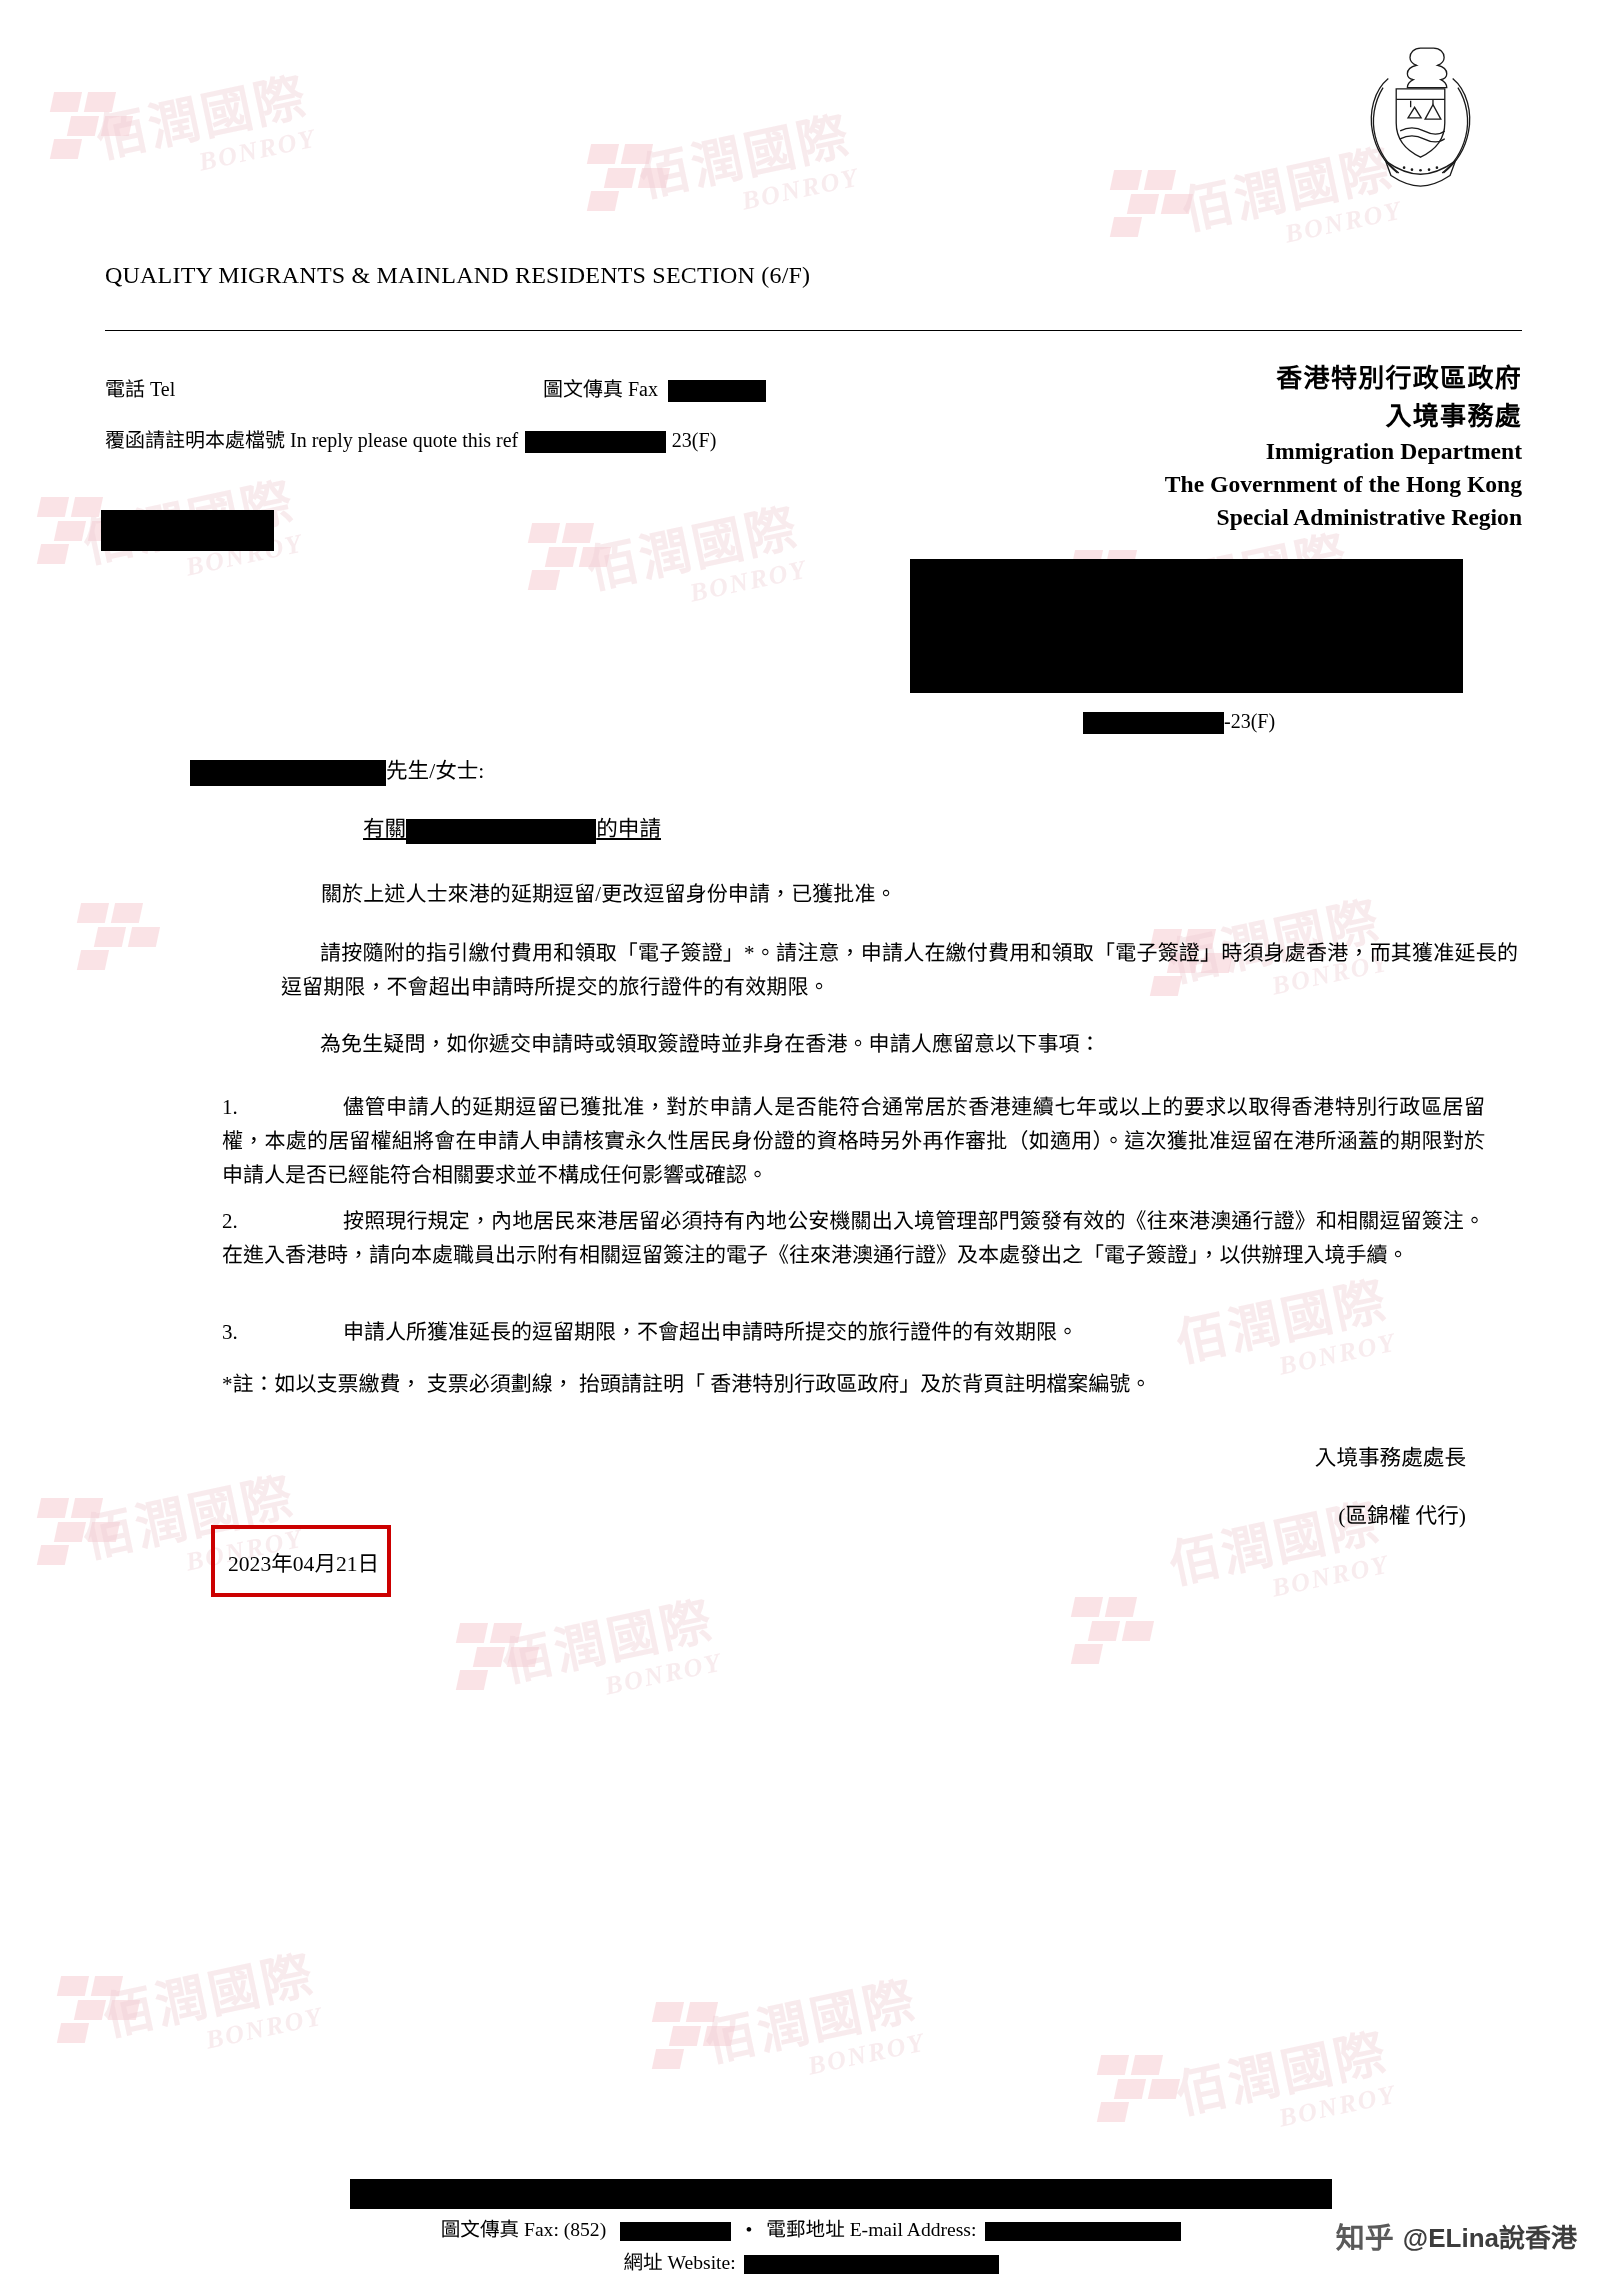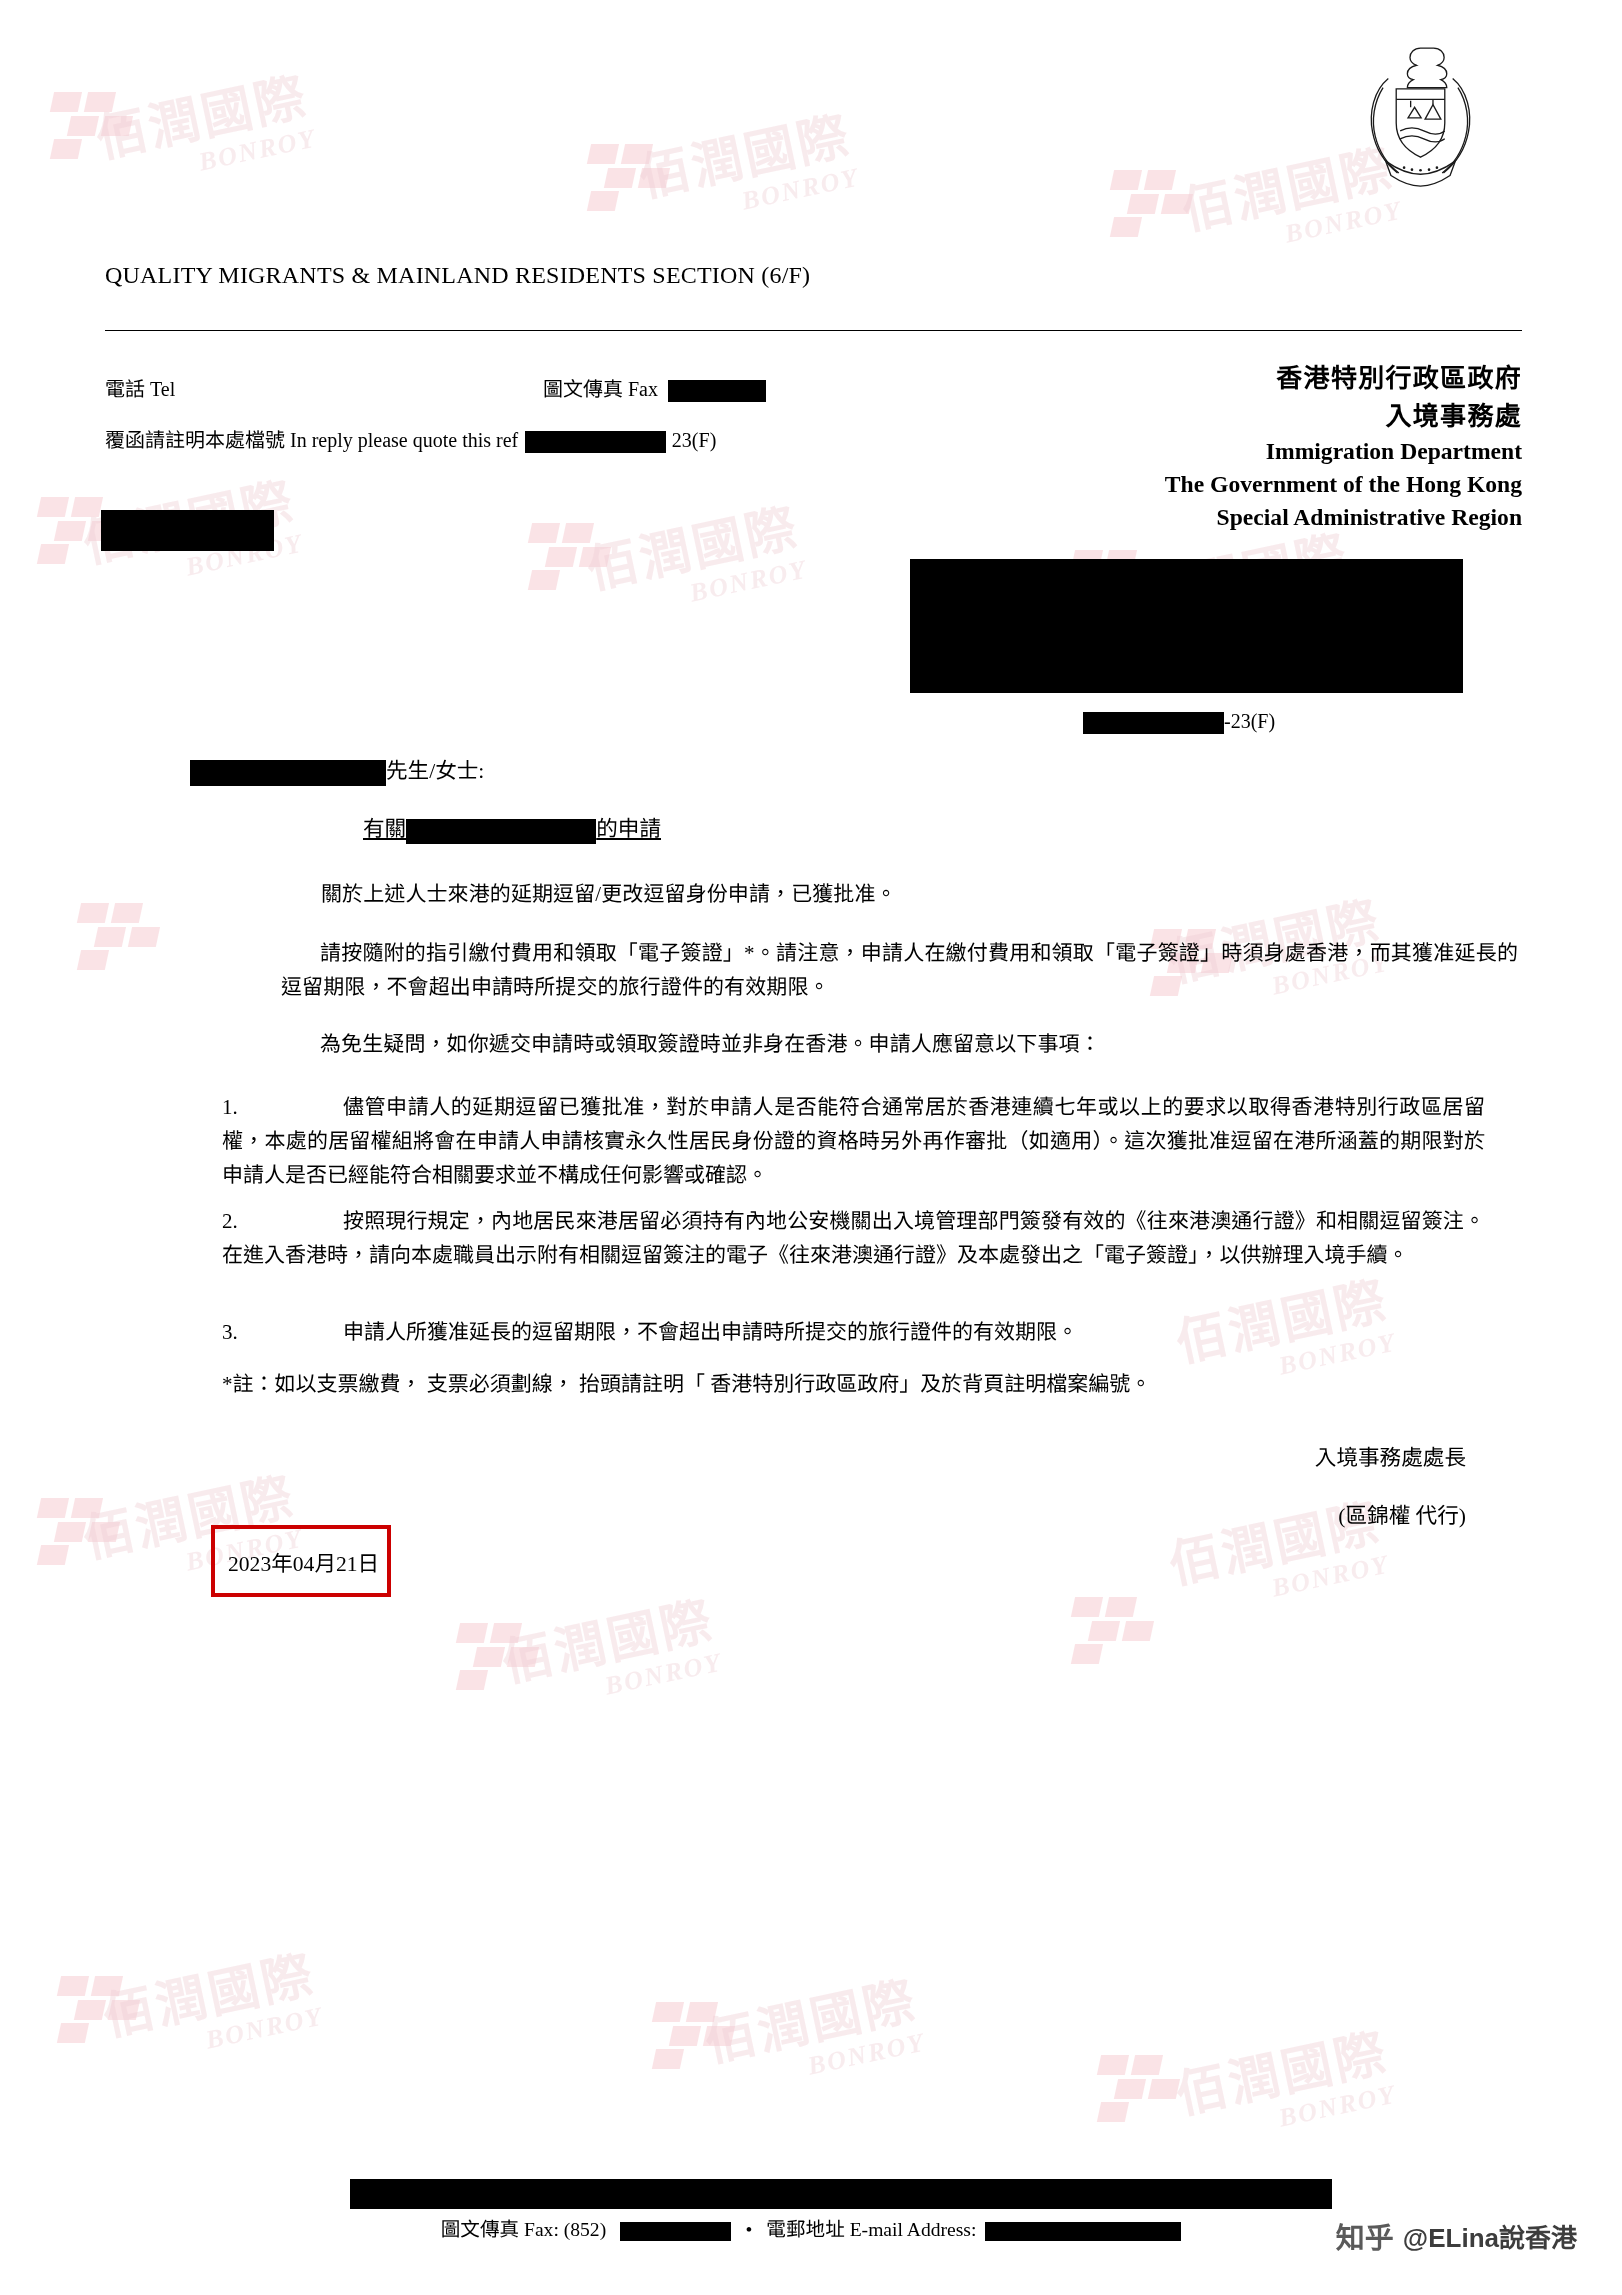--- a/index.html
+++ b/index.html
@@ -565,20 +565,24 @@
   </div>
 
   <div class="footer-redact-bar"></div>
   <div class="footer-line1">
     <span>圖文傳真 Fax: (852)</span>
     <span class="redact" style="width:111px;height:19.6px;margin:0 9.2px;"></span>
     <span>•</span>
     <span style="margin-left:9.2px;">電郵地址 E-mail Address:</span>
     <span class="redact" style="width:196px;height:19.6px;margin-left:3.9px;"></span>
   </div>
+  <div class="footer-line2">
+    <span>網址 Website:</span>
+    <span class="redact" style="width:255px;height:19.6px;margin-left:3.9px;"></span>
+  </div>
 
 </div>
 
 <div class="zhihu">
   <span class="logo">知乎</span>
   <span class="uname">@ELina說香港</span>
 </div>
 
 
 </body></html>

